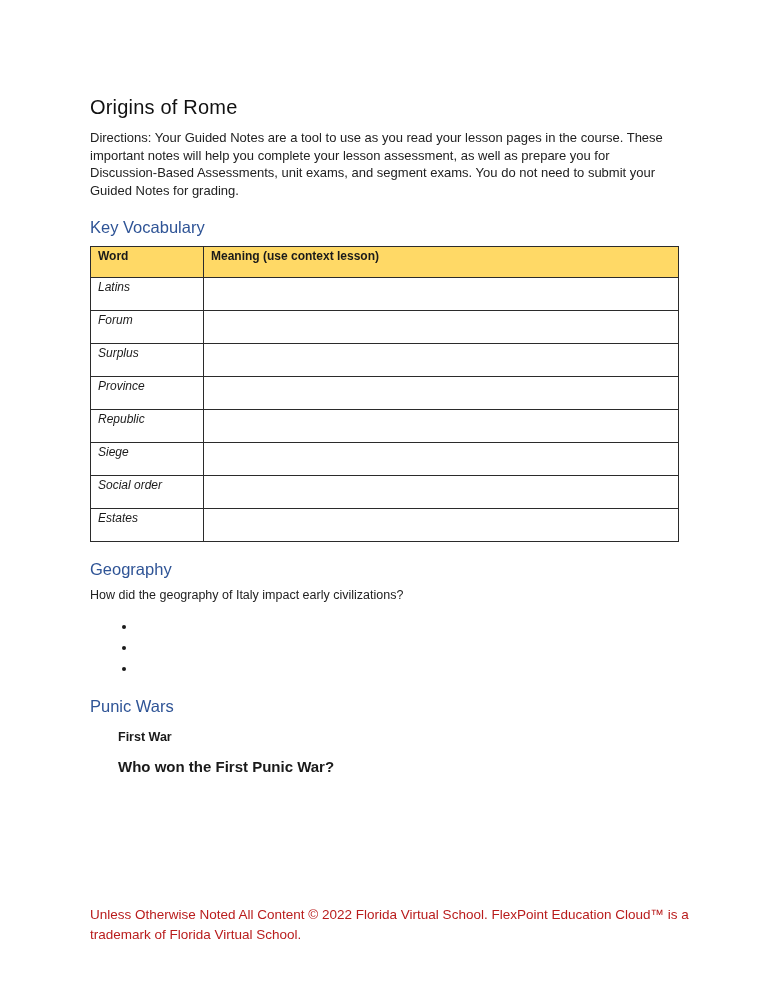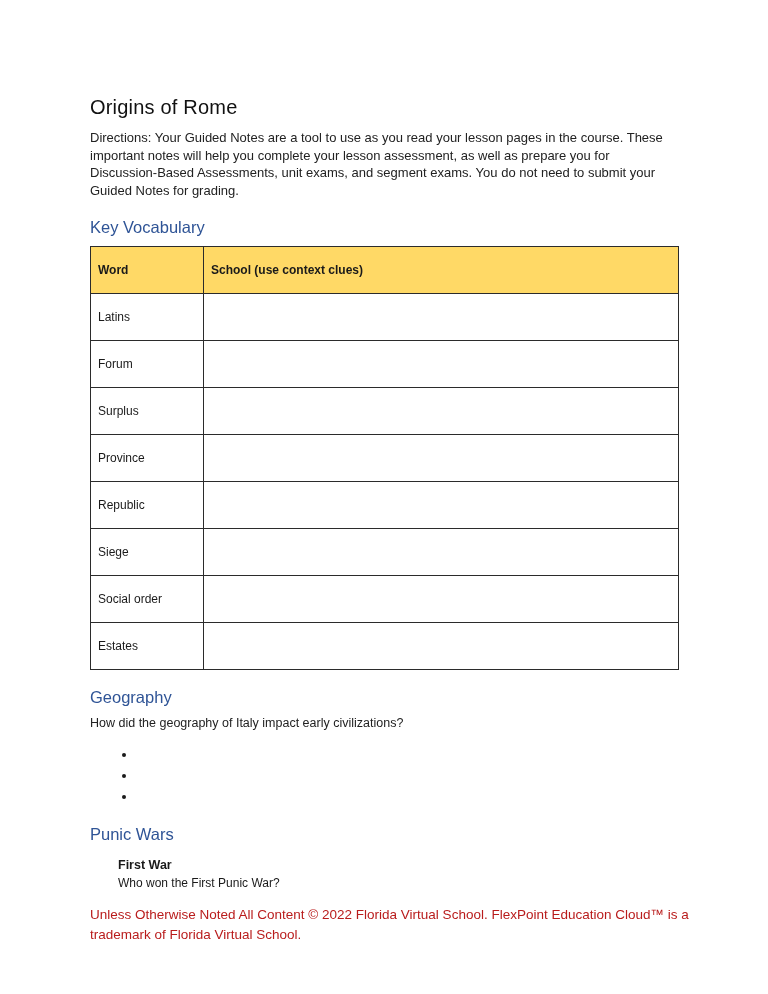--- a/index.html
+++ b/index.html
@@ -38,54 +38,55 @@
   table.vocab {
     border-collapse: collapse;
     width: 588px;
     table-layout: fixed;
     margin-bottom: 6px;
   }
   table.vocab th, table.vocab td {
     border: 1px solid #2b2b2b;
     vertical-align: top;
     text-align: left;
-    padding: 16px 7px;
+    padding: 2px 7px;
     font-size: 12px;
   }
   table.vocab th {
     background: #ffd966;
     font-weight: 700;
     height: 31px;
   }
-  table.vocab td { height: 33px; font-weight: 400; }
+  table.vocab td { height: 33px; font-weight: 400; font-style: italic; }
   col.word-col { width: 113px; }
   col.meaning-col { width: 475px; }
   .question {
     font-size: 12.5px;
     color: #222222;
     margin-bottom: 12px;
   }
   ul.empty-bullets {
     margin: 14px 0 10px 46px;
     font-size: 12.5px;
     line-height: 1.7;
   }
   ul.empty-bullets li { min-height: 17px; }
   .subsection {
     padding-left: 28px;
     margin-top: 14px;
   }
   .subsection-title {
     font-size: 12.5px;
     font-weight: 700;
-    margin-bottom: 4px;
+    margin-bottom: 14px;
   }
   .sub-question {
-    font-size: 12px;
+    font-size: 15px;
     margin-bottom: 16px;
+    font-weight: bold;
   }
   .footer-note {
     position: absolute;
     left: 90px;
     right: 74px;
     top: 905px;
     font-size: 13.5px;
     line-height: 1.45;
     color: #b91c1c;
   }
@@ -102,21 +103,21 @@
   <h2 class="section-heading">Key Vocabulary</h2>
 
   <table class="vocab">
     <colgroup>
       <col class="word-col">
       <col class="meaning-col">
     </colgroup>
     <thead>
       <tr>
         <th>Word</th>
-        <th>School (use context clues)</th>
+        <th>Meaning (use context lesson)</th>
       </tr>
     </thead>
     <tbody>
       <tr>
         <td>Latins</td>
         <td></td>
       </tr>
       <tr>
         <td>Forum</td>
         <td></td>

